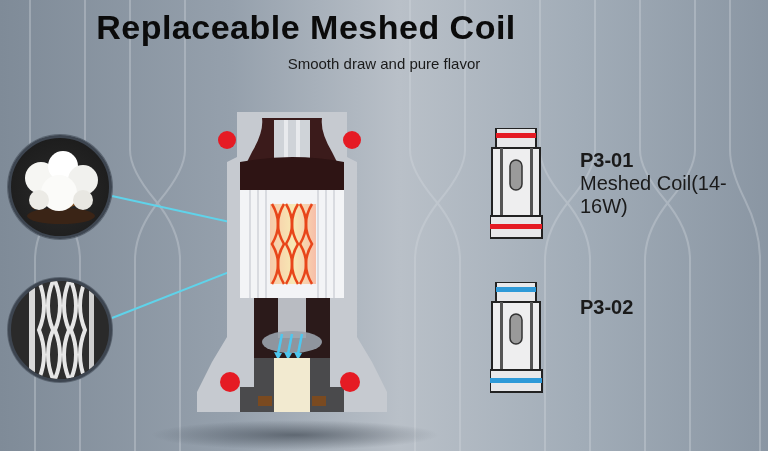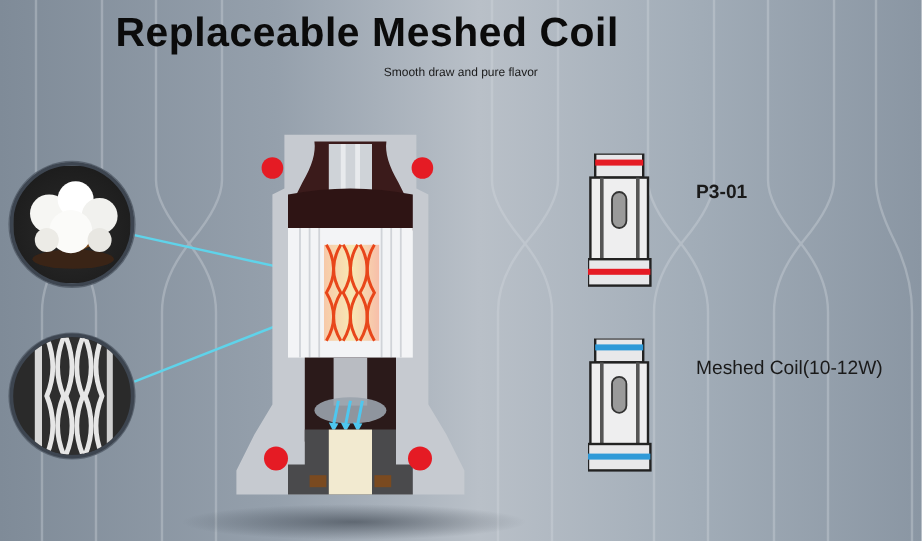--- a/index.html
+++ b/index.html
@@ -13,27 +13,27 @@
   .shadow-floor {
     position: absolute; left: 150px; top: 420px; width: 290px; height: 30px;
     background: radial-gradient(ellipse at center, rgba(40,48,58,0.55) 0%, rgba(40,48,58,0) 70%);
   }
   .title {
     position: absolute; top: 8px; left: 0; width: 612px; text-align: center;
     font-weight: 700; font-size: 34px; color: #0b0b0b; letter-spacing: 0.5px;
   }
   .subtitle {
     position: absolute; top: 55px; left: 0; width: 768px; text-align: center;
-    font-size: 10px; color: #1a1a1a;
+    font-size: 15px; color: #1a1a1a;
   }
   .callout { position: absolute; border-radius: 50%; border: 3px solid #3d4550; overflow: hidden; box-shadow: 0 0 0 1px #5a6470; }
   .callout.cotton { left: 8px; top: 135px; width: 104px; height: 104px; background: radial-gradient(circle at 50% 55%, #2b2b2b 0%, #1c1c1c 80%); }
   .callout.mesh { left: 8px; top: 278px; width: 104px; height: 104px; background: #2a2a2a; }
   .leader { position: absolute; left: 0; top: 0; }
-  .coil-spec { position: absolute; left: 580px; font-size: 16px; color: #1a1a1a; line-height: 23px; }
+  .coil-spec { position: absolute; left: 580px; font-size: 20px; color: #1a1a1a; line-height: 23px; }
   .coil-spec .code { font-weight: 700; }
   .coil-spec.c1 { top: 149px; }
   .coil-spec.c2 { top: 296px; }
   .coil-img { position: absolute; }
 </style>
 </head>
 <body>
 
 <svg class="bg-pattern" width="768" height="451" viewBox="0 0 768 451">
   <g fill="none" stroke="#d4d9df" stroke-width="2">
@@ -162,27 +162,28 @@
   <rect x="6" y="5" width="40" height="5" fill="#e51b24"></rect>
   <rect x="2" y="20" width="48" height="72" fill="#eeeeef" stroke="#222" stroke-width="2"></rect>
   <rect x="10" y="20" width="3" height="72" fill="#555"></rect>
   <rect x="40" y="20" width="3" height="72" fill="#555"></rect>
   <rect x="20" y="32" width="12" height="30" rx="6" fill="#9a9a9a" stroke="#333" stroke-width="1.5"></rect>
   <rect x="0" y="88" width="52" height="22" fill="#e8e8ea" stroke="#222" stroke-width="2"></rect>
   <rect x="0" y="96" width="52" height="5" fill="#e51b24"></rect>
 </svg>
 <div class="coil-spec c1">
   <div class="code">P3-01</div>
+  <div>Meshed Coil(14-16W)</div>
 </div>
 
 <svg class="coil-img" style="left:490px; top:282px;" width="56" height="112" viewBox="0 0 56 112">
   <rect x="6" y="0" width="40" height="20" fill="#e8e8ea" stroke="#222" stroke-width="2"></rect>
   <rect x="6" y="5" width="40" height="5" fill="#2f9ad8"></rect>
   <rect x="2" y="20" width="48" height="72" fill="#eeeeef" stroke="#222" stroke-width="2"></rect>
   <rect x="10" y="20" width="3" height="72" fill="#555"></rect>
   <rect x="40" y="20" width="3" height="72" fill="#555"></rect>
   <rect x="20" y="32" width="12" height="30" rx="6" fill="#9a9a9a" stroke="#333" stroke-width="1.5"></rect>
   <rect x="0" y="88" width="52" height="22" fill="#e8e8ea" stroke="#222" stroke-width="2"></rect>
   <rect x="0" y="96" width="52" height="5" fill="#2f9ad8"></rect>
 </svg>
 <div class="coil-spec c2">
-  <div>Meshed Coil(10-12W)</div>
+  <div class="code">P3-02</div>
 </div>
 
 </body></html>

